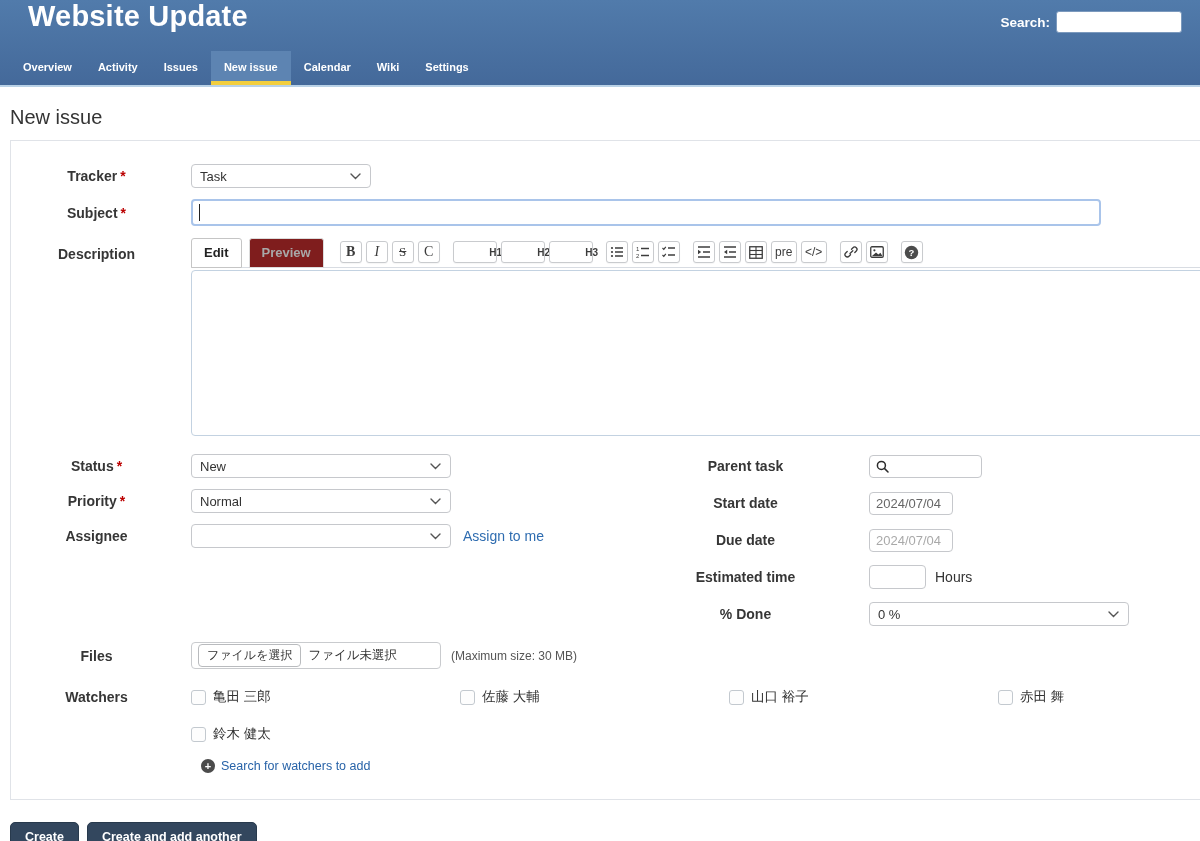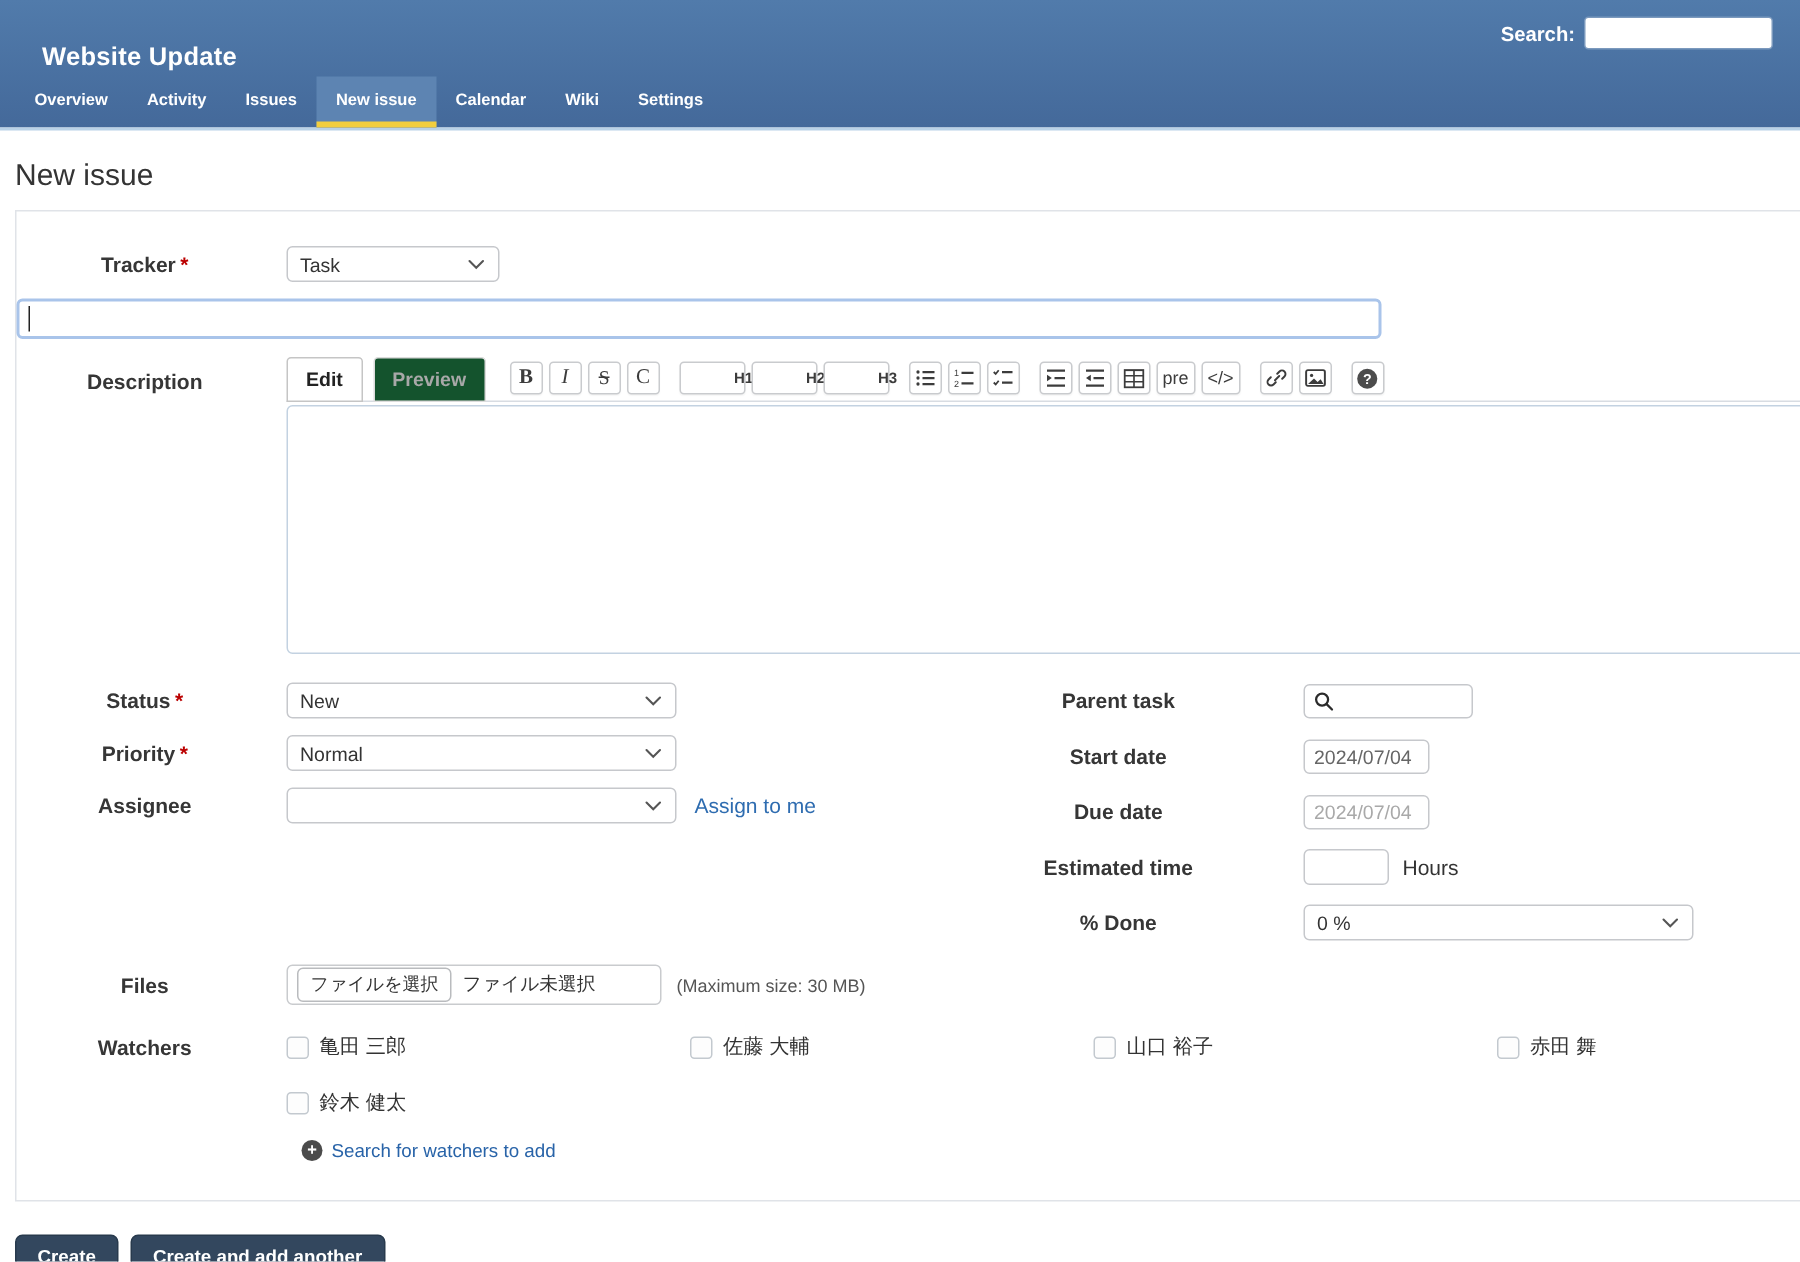--- a/index.html
+++ b/index.html
@@ -7,22 +7,22 @@
   body { font-family: "Liberation Sans", sans-serif; background: #fff; position: relative; }
 
   
   .header {
     height: 87px;
     background: linear-gradient(180deg, #517BAB 0%, #44699A 100%);
     border-bottom: 2px solid #b9d2e7;
     position: relative;
   }
   .app-title {
-    color: #fff; font-size: 17px; font-weight: bold;
-    padding: 28px 0 0 28px; letter-spacing: 0.2px;
+    color: #fff; font-size: 29px; font-weight: bold;
+    padding: 0 0 0 28px; letter-spacing: 0.2px;
   }
   .search-area {
     position: absolute; top: 11px; right: 18px;
     display: flex; align-items: center; gap: 6px;
   }
   .search-label { color: #fff; font-weight: bold; font-size: 13.5px; }
   .search-input {
     width: 126px; height: 22px; border: 1px solid #7b99bd; border-radius: 3px;
     background: #fff; outline: none; padding: 0 5px; font-size: 12px;
   }
@@ -57,21 +57,21 @@
   }
   .req { color: #bb0000; margin-left: 3px; font-weight: bold; }
 
   
   .select {
     position: relative; height: 24px; border: 1px solid #c6c8cc; border-radius: 4px;
     background: #fff; display: flex; align-items: center;
     font-size: 13px; color: #333; padding: 0 24px 0 8px; cursor: pointer;
   }
   .select .chev { position: absolute; right: 9px; top: 8px; }
-  .select.w150 { width: 142px; }
+  .select.w150 { width: 180px; }
   .select.w300 { width: 260px; }
 
   .text-input {
     height: 24px; border: 1px solid #c6c8cc; border-radius: 4px;
     background: #fff; font-size: 13px; color: #444; padding: 0 6px;
     outline: none; font-family: "Liberation Sans", sans-serif;
   }
   .text-input::placeholder { color: #a9a9a9; }
 
   .subject-wrap { position: relative; }
@@ -83,21 +83,21 @@
   .toolbar {
     display: flex; align-items: flex-end;
     border-bottom: 1px solid #d8dce2; padding-bottom: 0;
   }
   .jstab {
     font-size: 13px; font-weight: bold; padding: 6px 12px 7px 12px;
     border: 1px solid #c5c5c5; border-radius: 3px 3px 0 0; cursor: pointer;
     position: relative; bottom: -1px; background: #fff; color: #222;
   }
   .jstab.inactive {
-    background: #14532d; color: #a8a8a8; border-color: #dcdcdc; margin-left: 7px;
+    background: #7f1d1d; color: #a8a8a8; border-color: #dcdcdc; margin-left: 7px;
   }
   .tb-btn {
     width: 22px; height: 22px; margin: 0 2px 4px 2px;
     border: 1px solid #c9cbce; border-radius: 3px; background: #fff;
     display: flex; align-items: center; justify-content: center;
     font-size: 12px; color: #3c3c3c; cursor: pointer; flex: 0 0 auto;
     box-shadow: 0 1px 1px rgba(0,0,0,0.04);
   }
   .tb-btn.wide { width: auto; min-width: 26px; padding: 0 3px; }
   .tb-btn.serifB { font-family: "Liberation Serif", serif; font-weight: bold; font-size: 14px; }
@@ -206,20 +206,23 @@
       <span>Task</span>
       <span class="chev">
         <svg width="11" height="7" viewBox="0 0 11 7">
             <polyline points="1,1 5.5,5.5 10,1" fill="none" stroke="#555" stroke-width="1.4" stroke-linecap="round"></polyline>
           </svg>
       </span>
     </div>
   </div>
 
   <div class="row">
+    <div class="label-cell">
+      <span>Subject</span><span class="req">*</span>
+    </div>
     <div class="subject-wrap">
       <input class="text-input subject-input" type="text" value="" style="">
       <div class="caret"></div>
     </div>
   </div>
 
   <div class="row top-align" style="margin-bottom:0;">
     <div class="label-cell" style="padding-top:5px;">Description</div>
     <div class="editor">
       <div class="toolbar">

